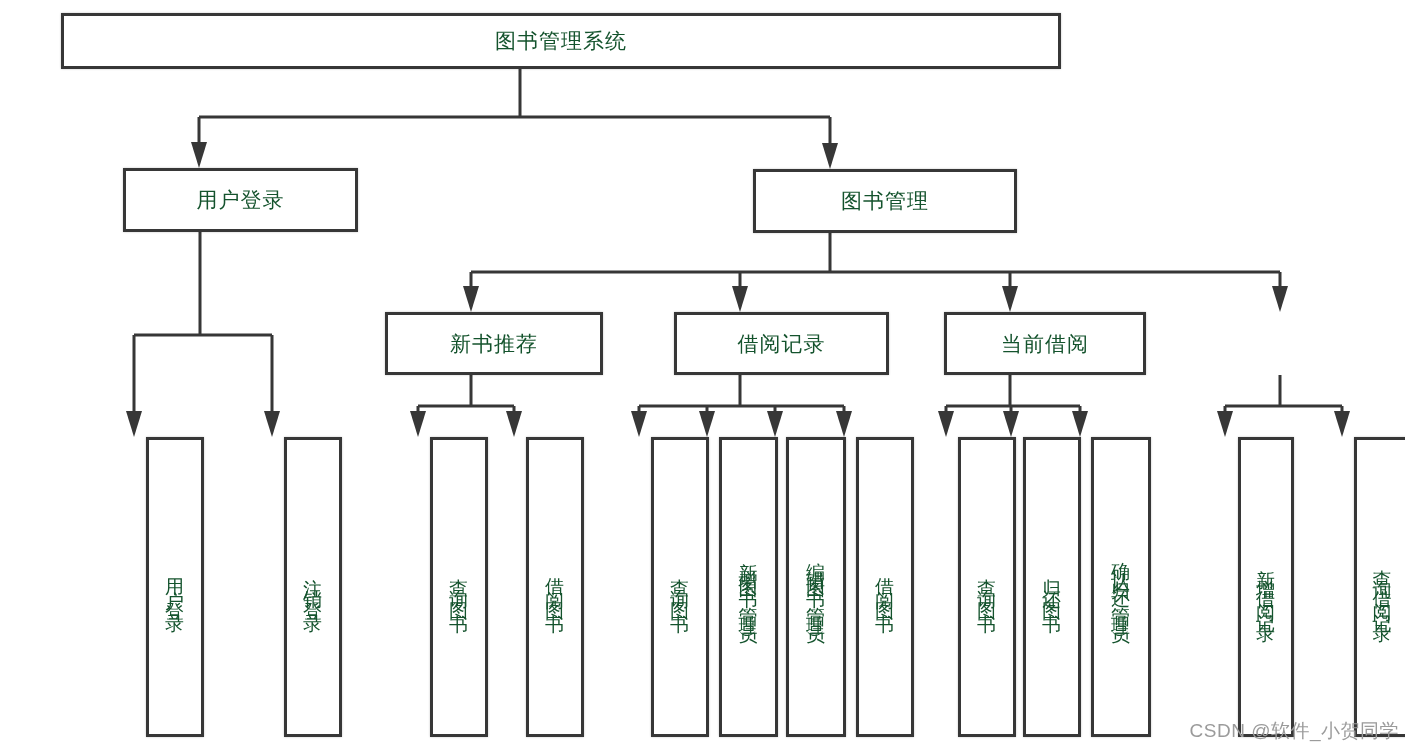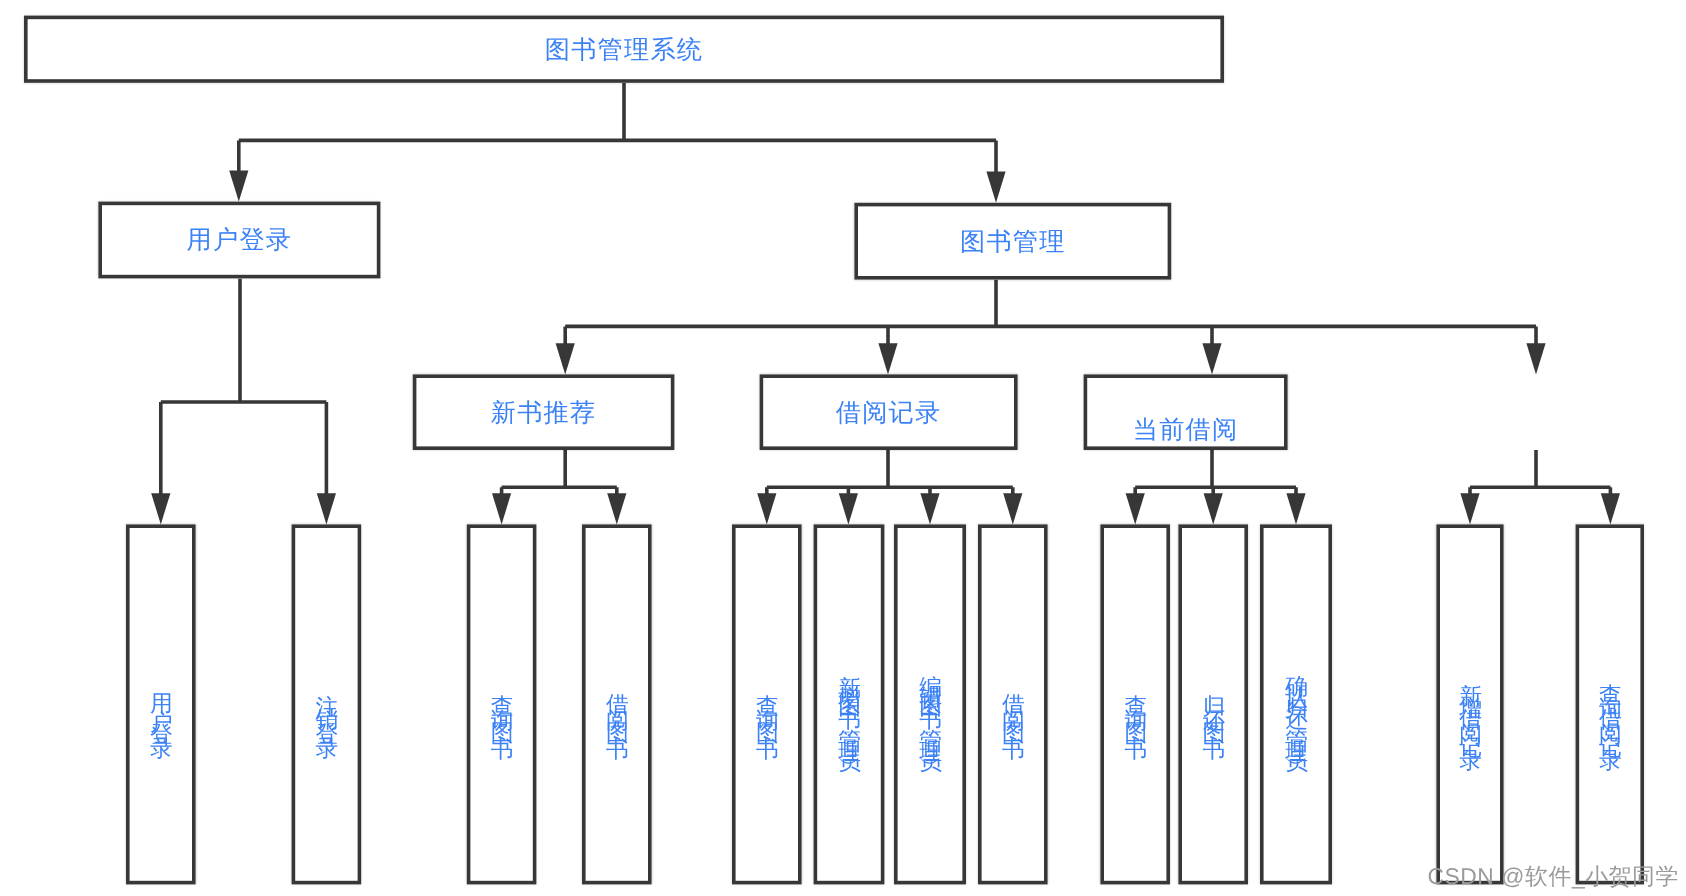--- a/index.html
+++ b/index.html
@@ -18,23 +18,24 @@
     z-index: 1;
   }
   .node {
     position: absolute;
     box-sizing: border-box;
     border: 3px solid #373737;
     background: #ffffff;
     display: flex;
     align-items: center;
     justify-content: center;
-    color: #3b82f6;
+    color: #14532d;
     z-index: 2;
     box-shadow: 0 0 2px rgba(0,0,0,0.22);
+    margin-left: 41px;
   }
   .h-node {
     font-size: 21px;
     letter-spacing: 1px;
     white-space: nowrap;
   }
   .v-node {
     font-size: 19px;
     writing-mode: vertical-lr;
     text-orientation: mixed;
@@ -43,21 +44,21 @@
     white-space: nowrap;
   }
   
   .n-root          { left: 20px;   top: 13px;  width: 1000px; height: 56px; }
   
   .n-user-login    { left: 82px;   top: 168px; width: 235px;  height: 64px; }
   .n-book-mgmt     { left: 712px;  top: 169px; width: 264px;  height: 64px; }
   
   .n-new-book-rec  { left: 344px;  top: 312px; width: 218px;  height: 63px; }
   .n-book-borrow   { left: 633px;  top: 312px; width: 215px;  height: 63px; }
-  .n-cur-borrow    { left: 903px;  top: 312px; width: 170px;  height: 63px; align-items: flex-end; }
+  .n-cur-borrow    { left: 903px;  top: 312px; width: 202px;  height: 63px; }
   .n-borrow-rec    { left: 1173px; top: 312px; width: 214px;  height: 63px; }
   
   .n-leaf-1  { left: 105px;  top: 437px; width: 58px; height: 300px; }
   .n-leaf-2  { left: 243px;  top: 437px; width: 58px; height: 300px; }
   .n-leaf-3  { left: 389px;  top: 437px; width: 58px; height: 300px; }
   .n-leaf-4  { left: 485px;  top: 437px; width: 58px; height: 300px; }
   .n-leaf-5  { left: 610px;  top: 437px; width: 58px; height: 300px; }
   .n-leaf-6  { left: 678px;  top: 437px; width: 59px; height: 300px; letter-spacing: 9px; }
   .n-leaf-7  { left: 745px;  top: 437px; width: 60px; height: 300px; letter-spacing: 9px; }
   .n-leaf-8  { left: 815px;  top: 437px; width: 58px; height: 300px; }

